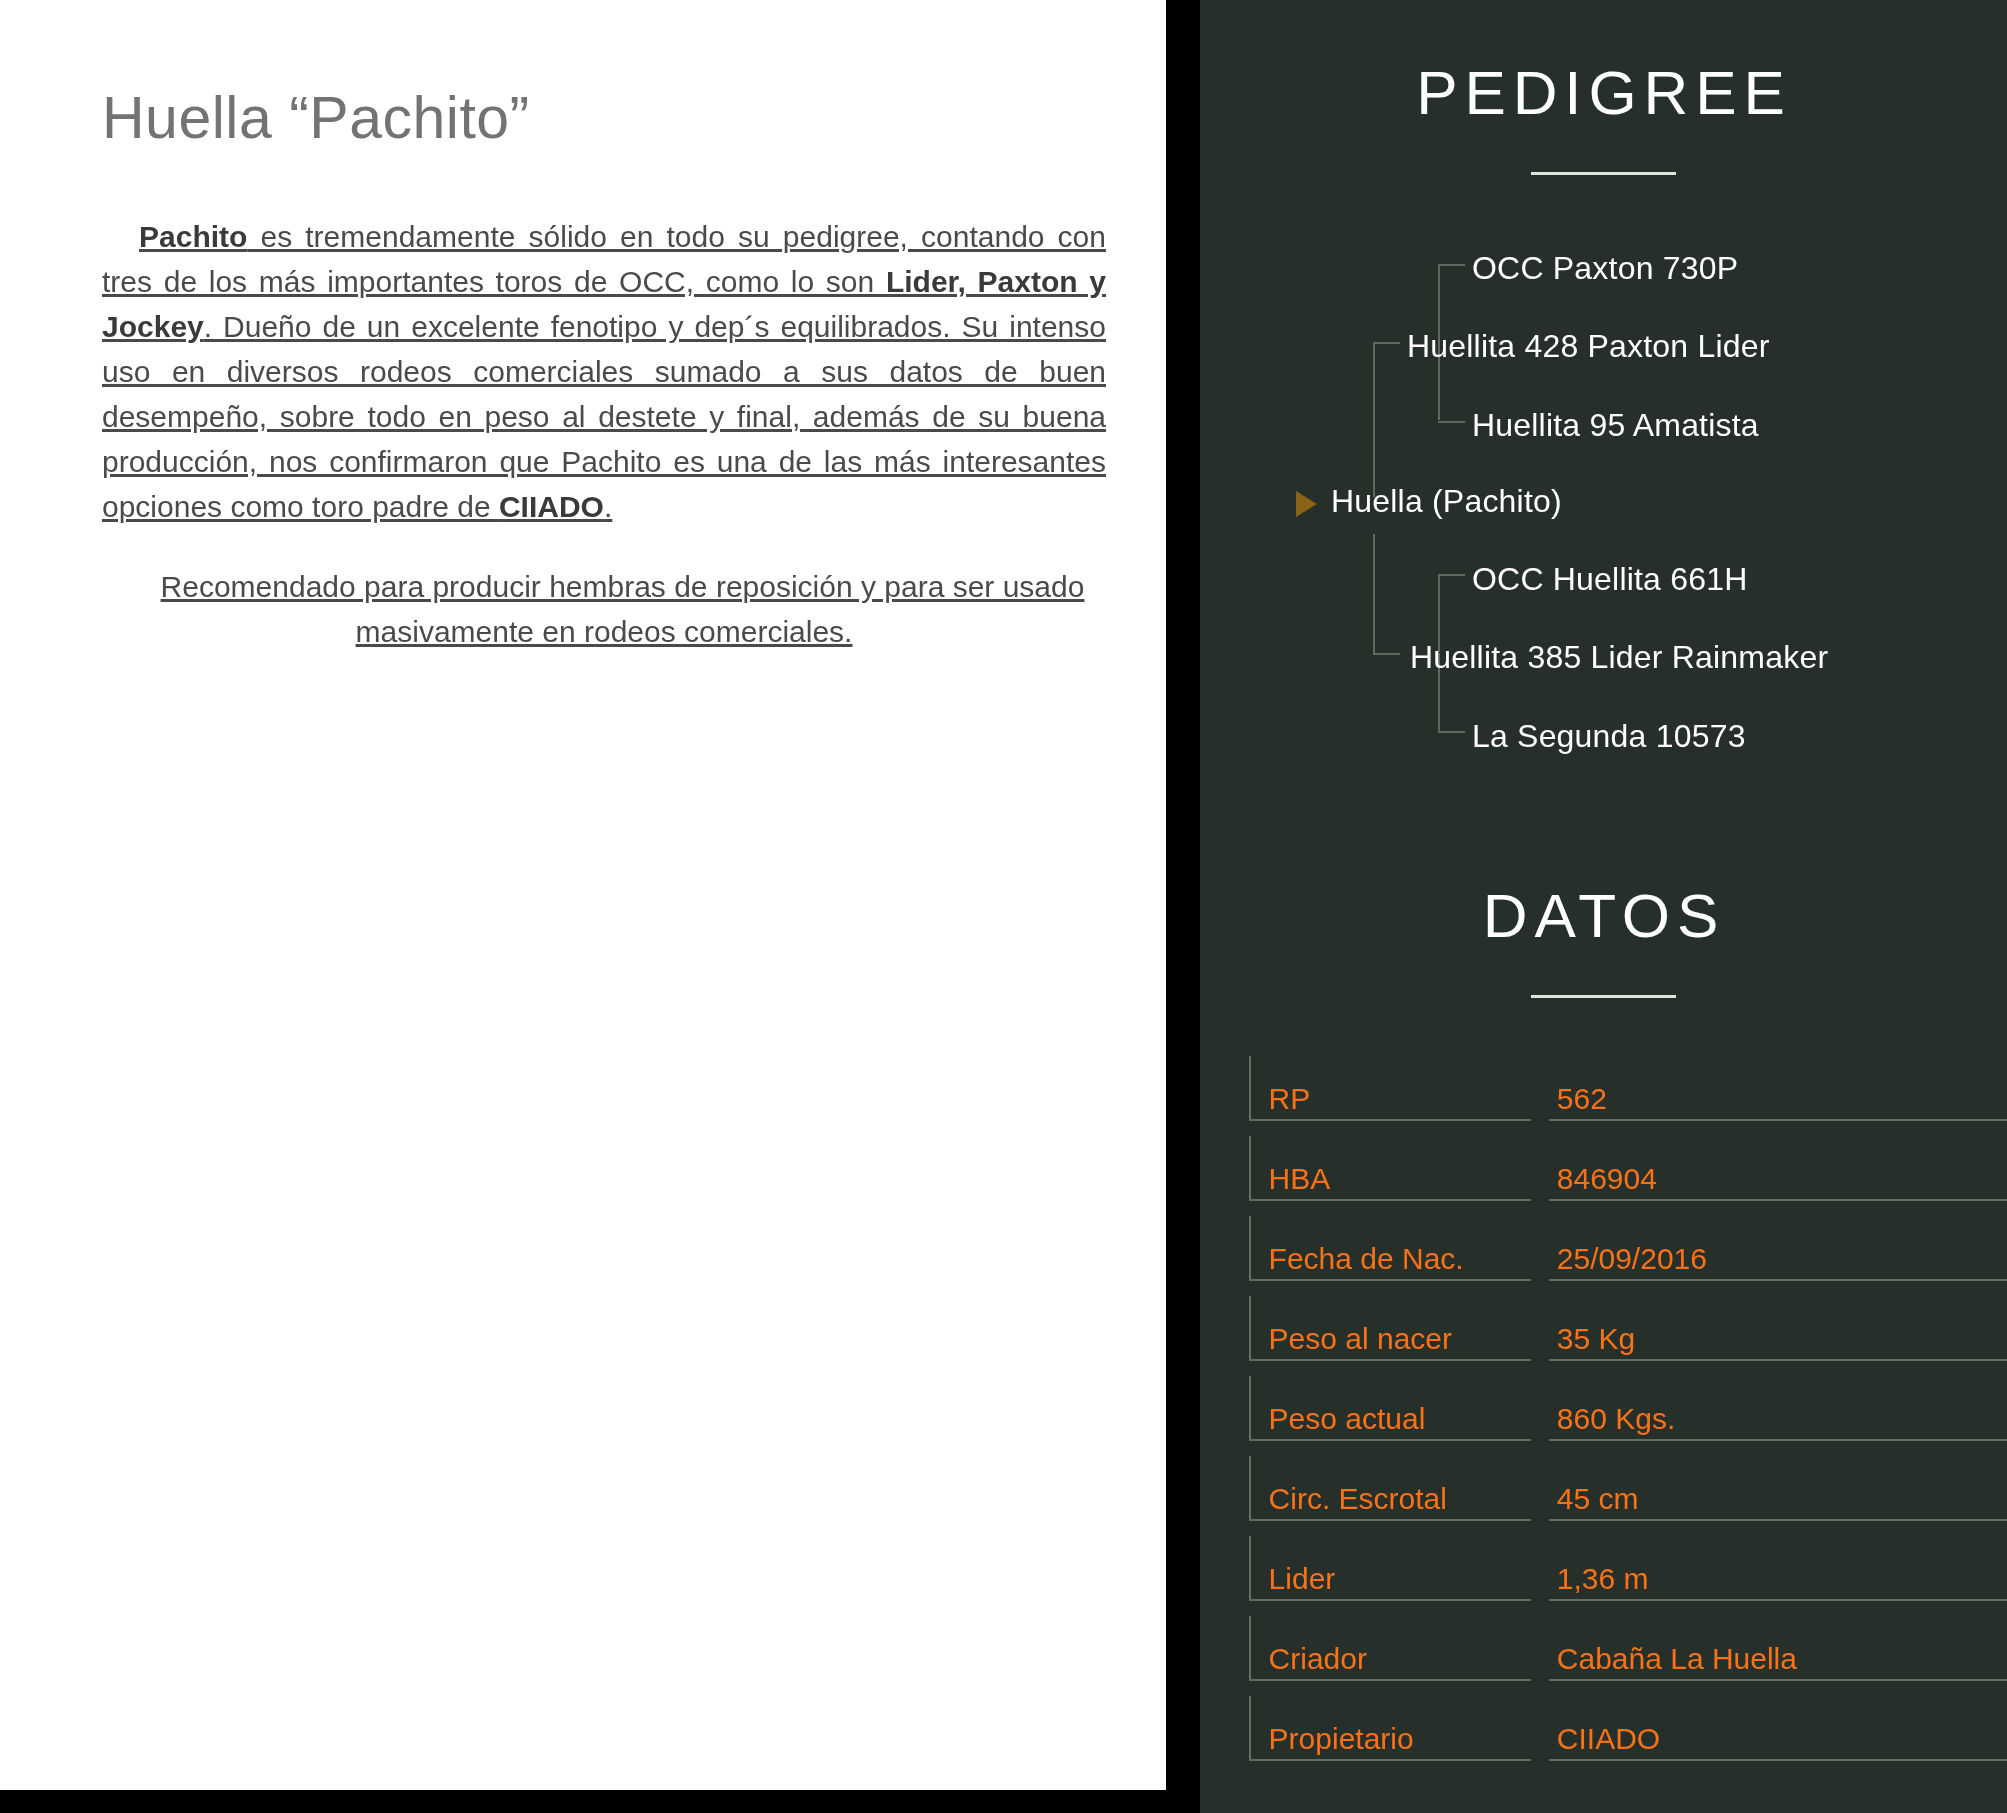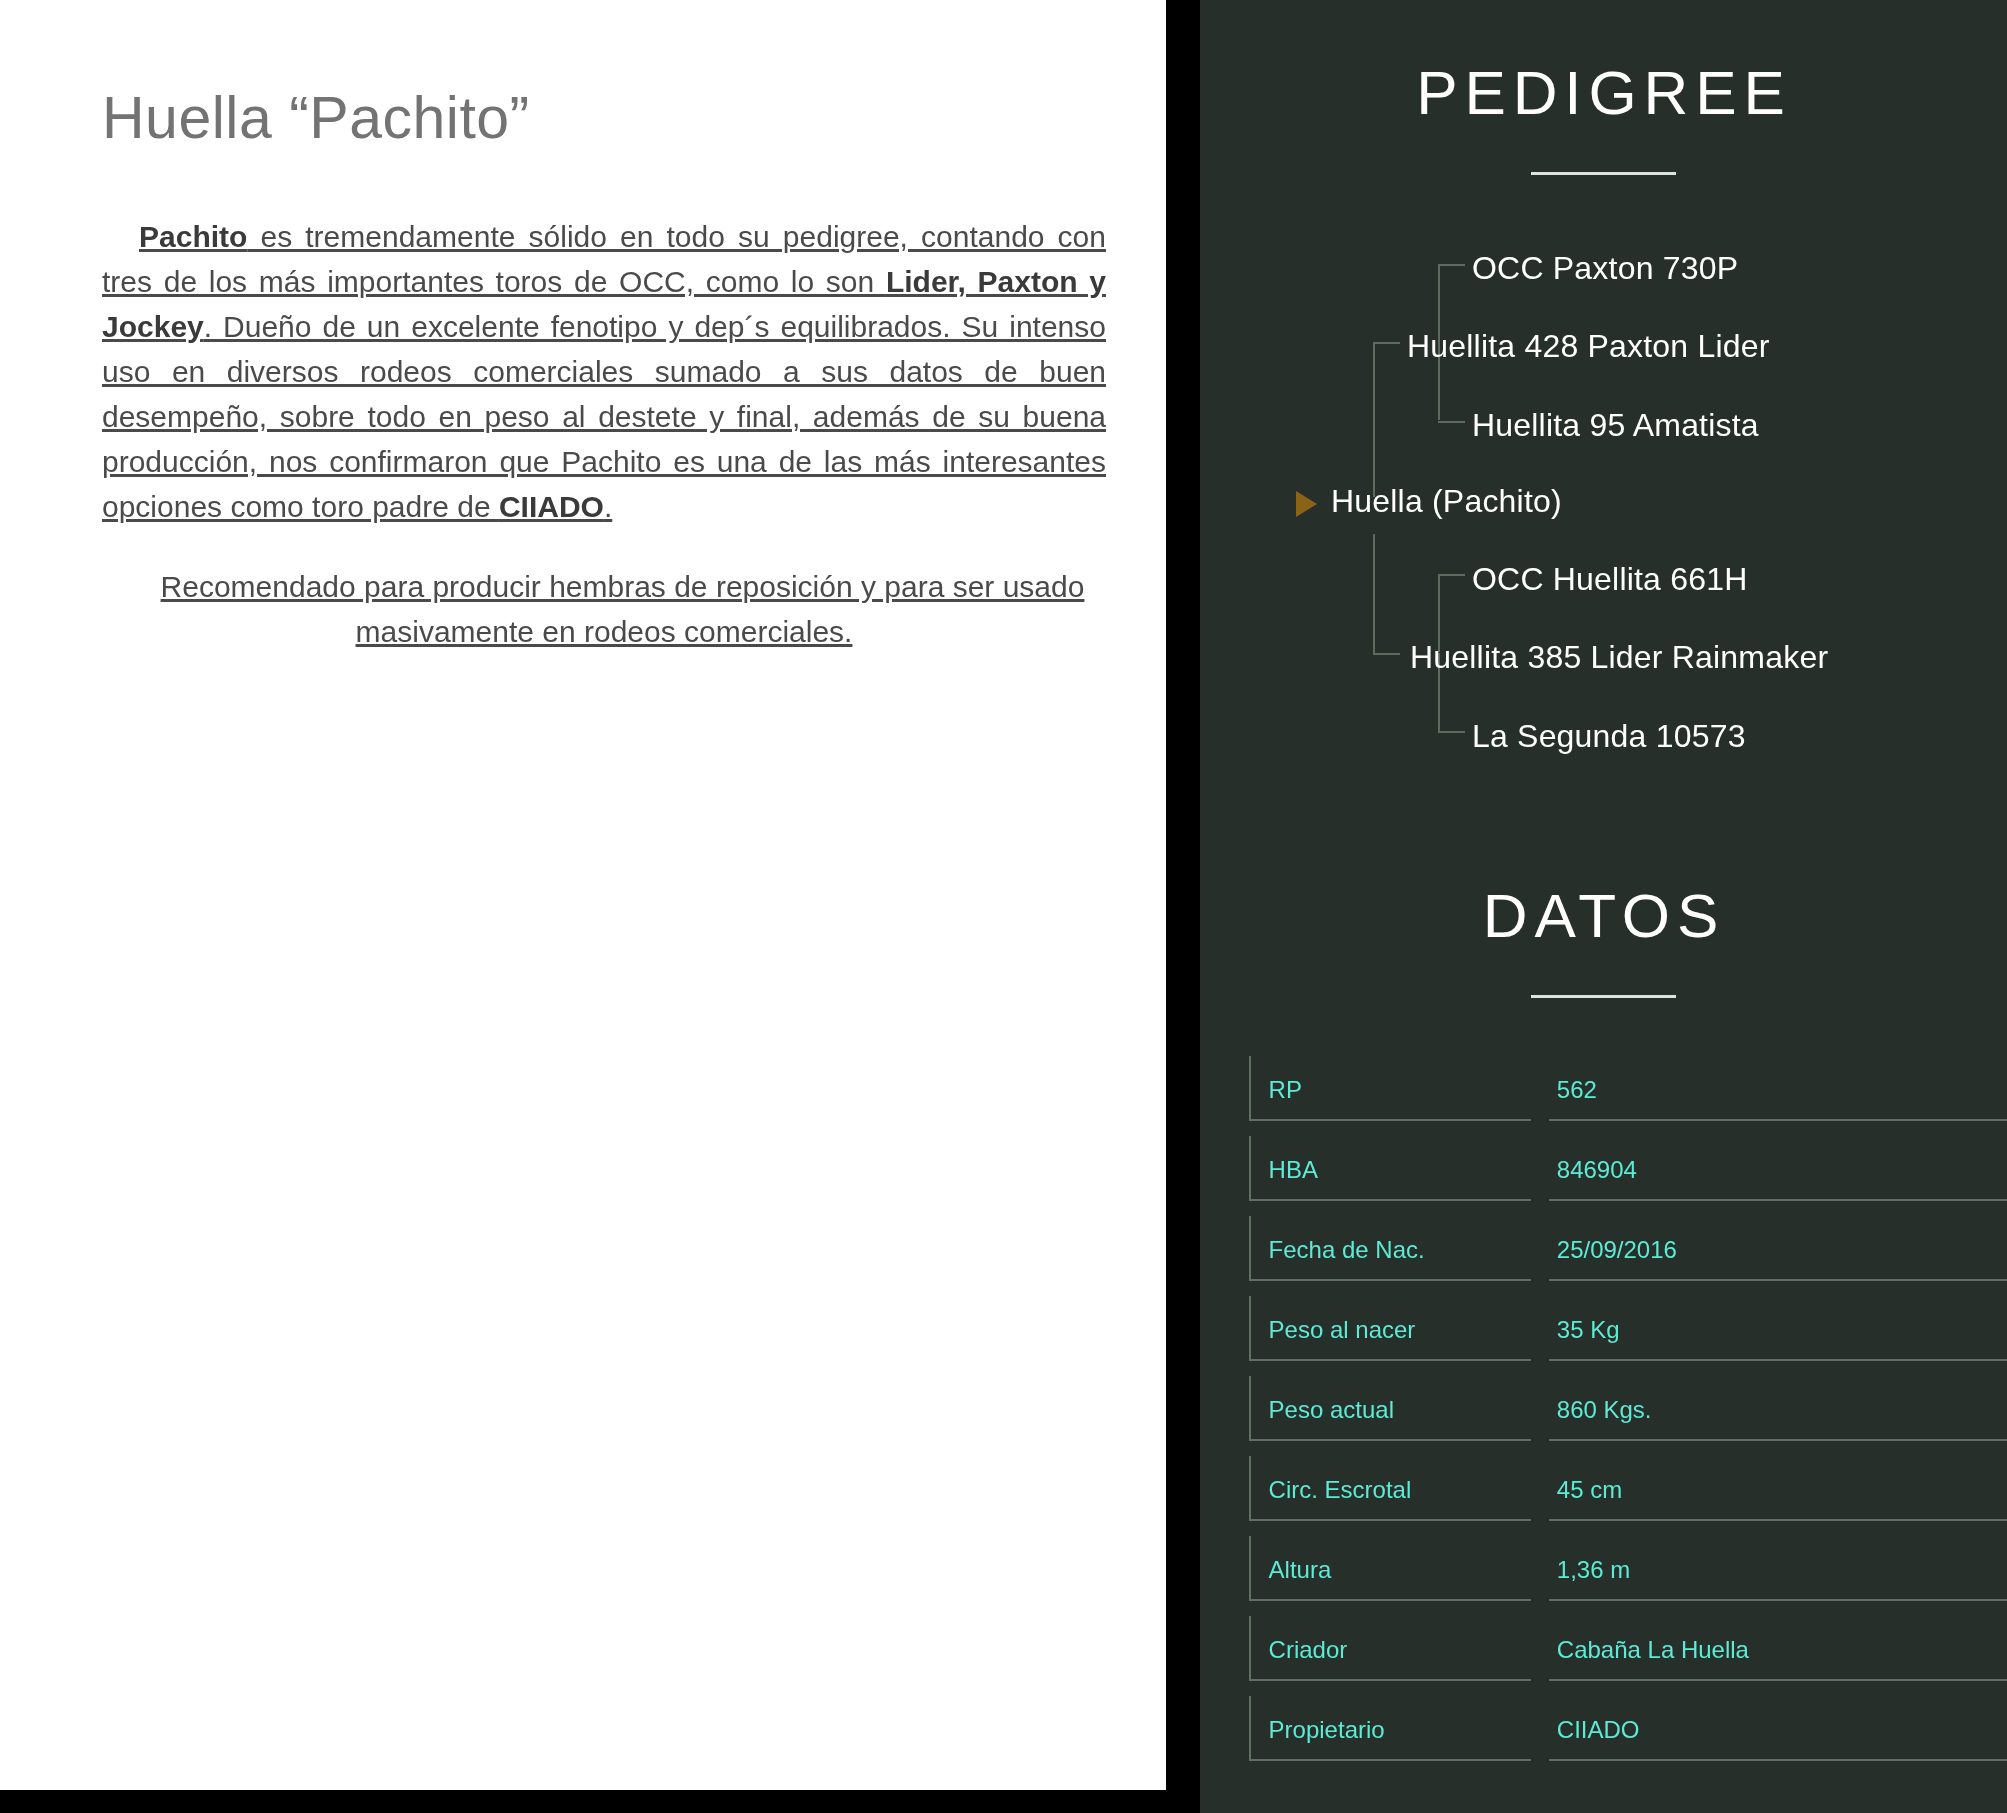--- a/index.html
+++ b/index.html
@@ -165,27 +165,27 @@
     position: relative;
     height: 80px;
   }
   .cell-label,
   .cell-value {
     position: absolute;
     bottom: 0;
     height: 65px;
     box-sizing: border-box;
     border-bottom: 2px solid #5f6f60;
-    color: #5eead4;
-    font-size: 24px;
+    color: #f97316;
+    font-size: 30px;
     font-weight: 300;
     white-space: nowrap;
     display: flex;
     align-items: flex-end;
-    padding-bottom: 15px;
+    padding-bottom: 3px;
   }
   .cell-label {
     left: 0;
     width: 282px;
     border-left: 2.9px solid #5f6f60;
     padding-left: 17.6px;
   }
   .cell-value {
     left: 300px;
     width: 621px;
@@ -274,21 +274,21 @@
         </div>
         <div class="data-row">
           <div class="cell-label">Peso actual</div>
           <div class="cell-value">860 Kgs.</div>
         </div>
         <div class="data-row">
           <div class="cell-label">Circ. Escrotal</div>
           <div class="cell-value">45  cm</div>
         </div>
         <div class="data-row">
-          <div class="cell-label">Altura</div>
+          <div class="cell-label">Lider</div>
           <div class="cell-value">1,36  m</div>
         </div>
         <div class="data-row">
           <div class="cell-label">Criador</div>
           <div class="cell-value">Cabaña La Huella</div>
         </div>
         <div class="data-row">
           <div class="cell-label">Propietario</div>
           <div class="cell-value">CIIADO</div>
         </div>

